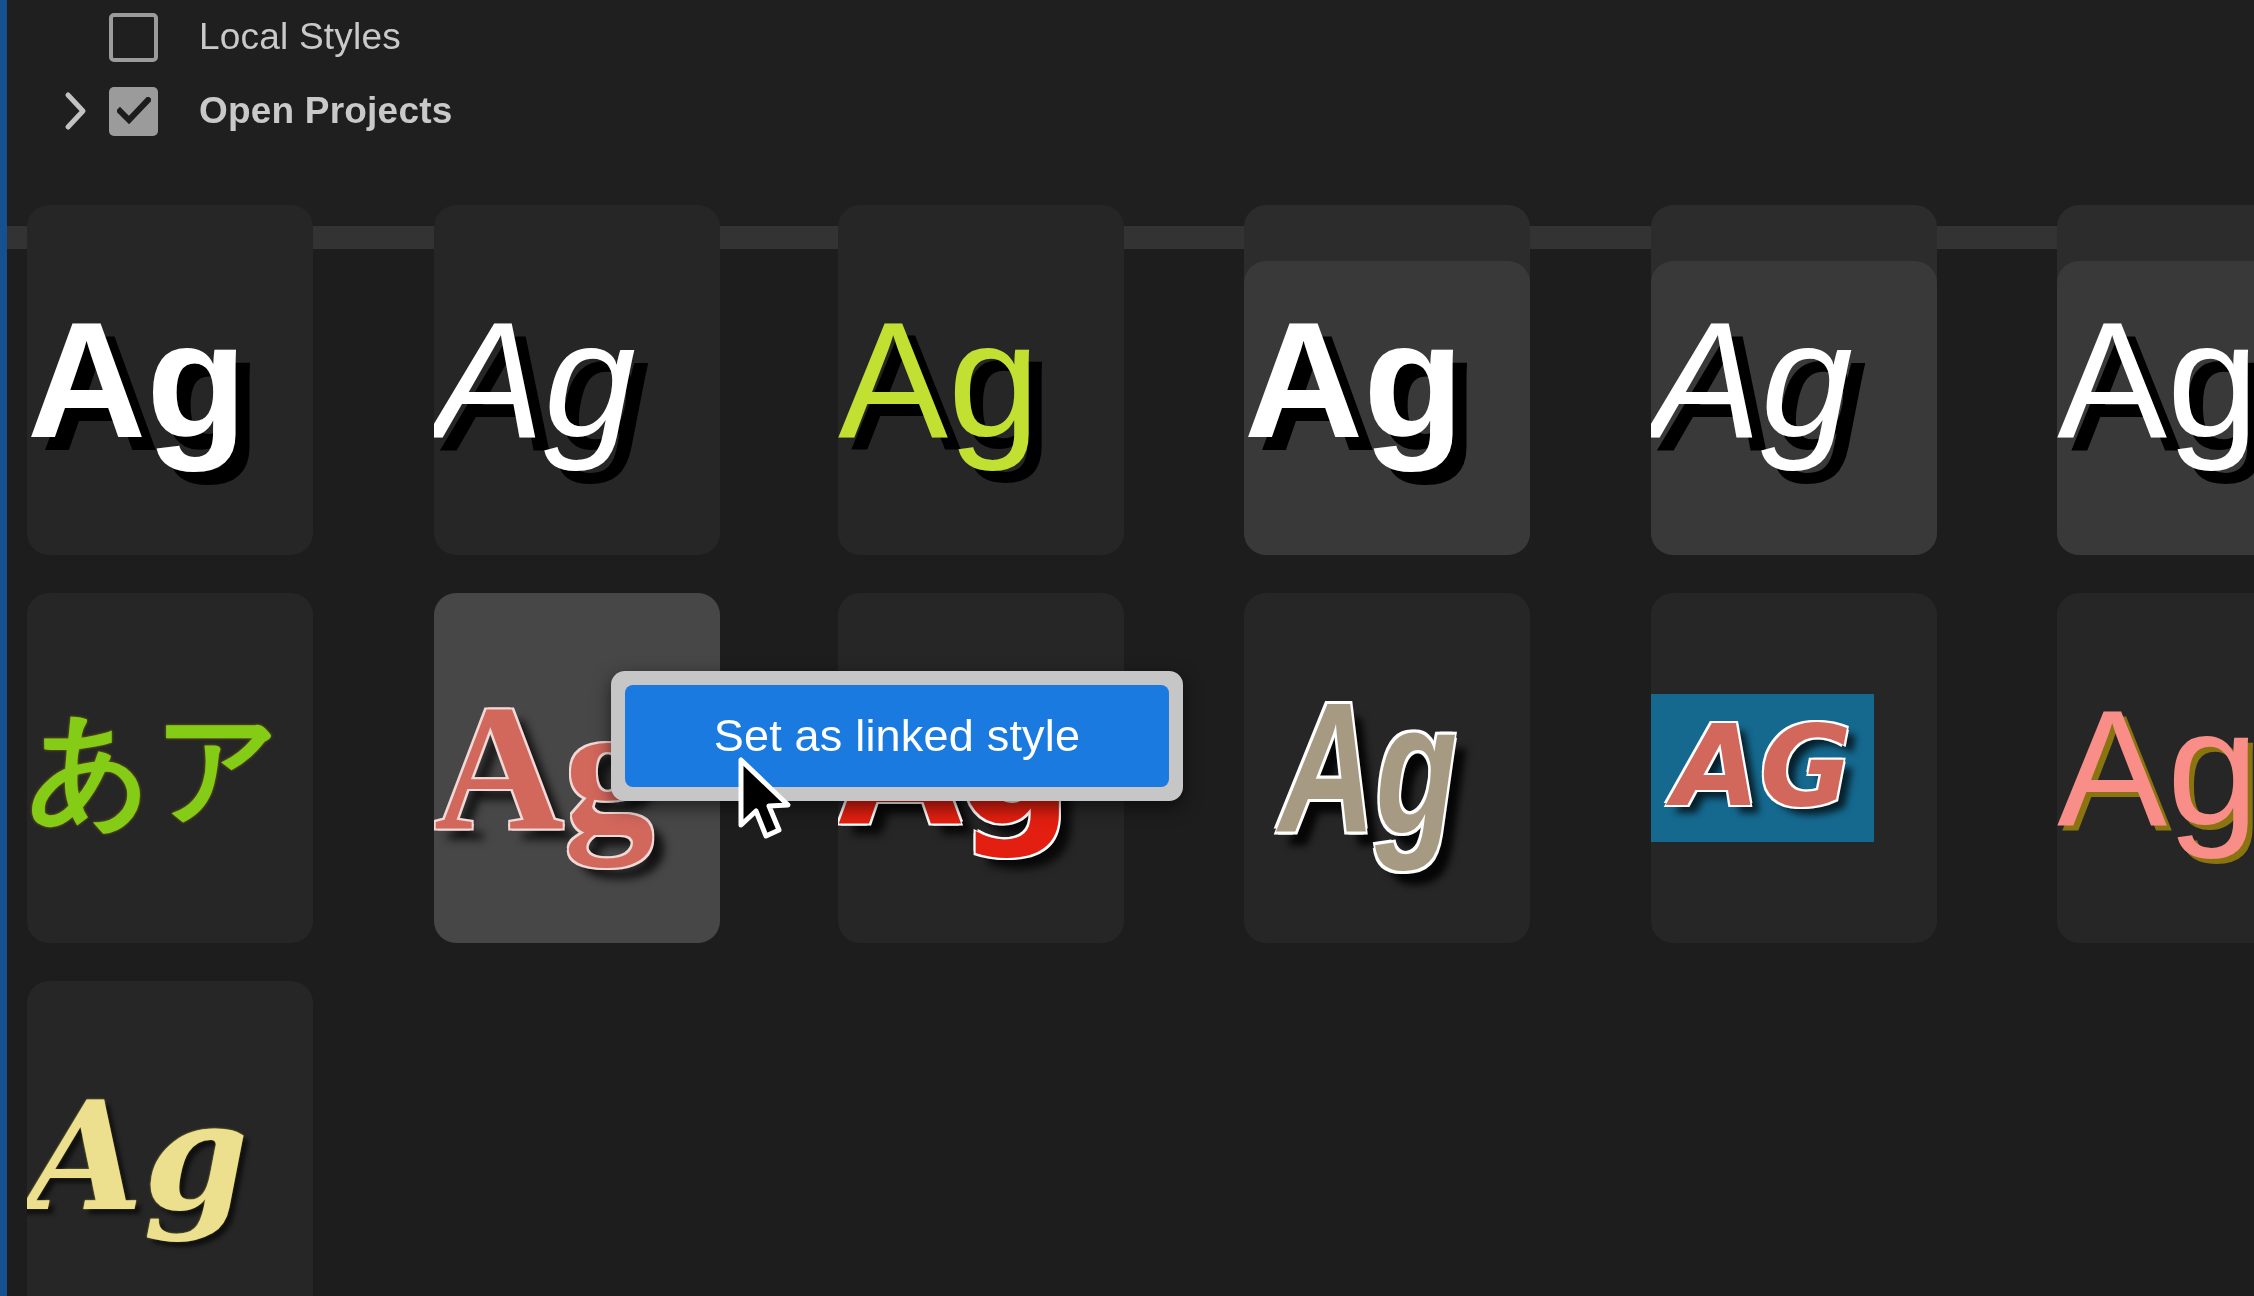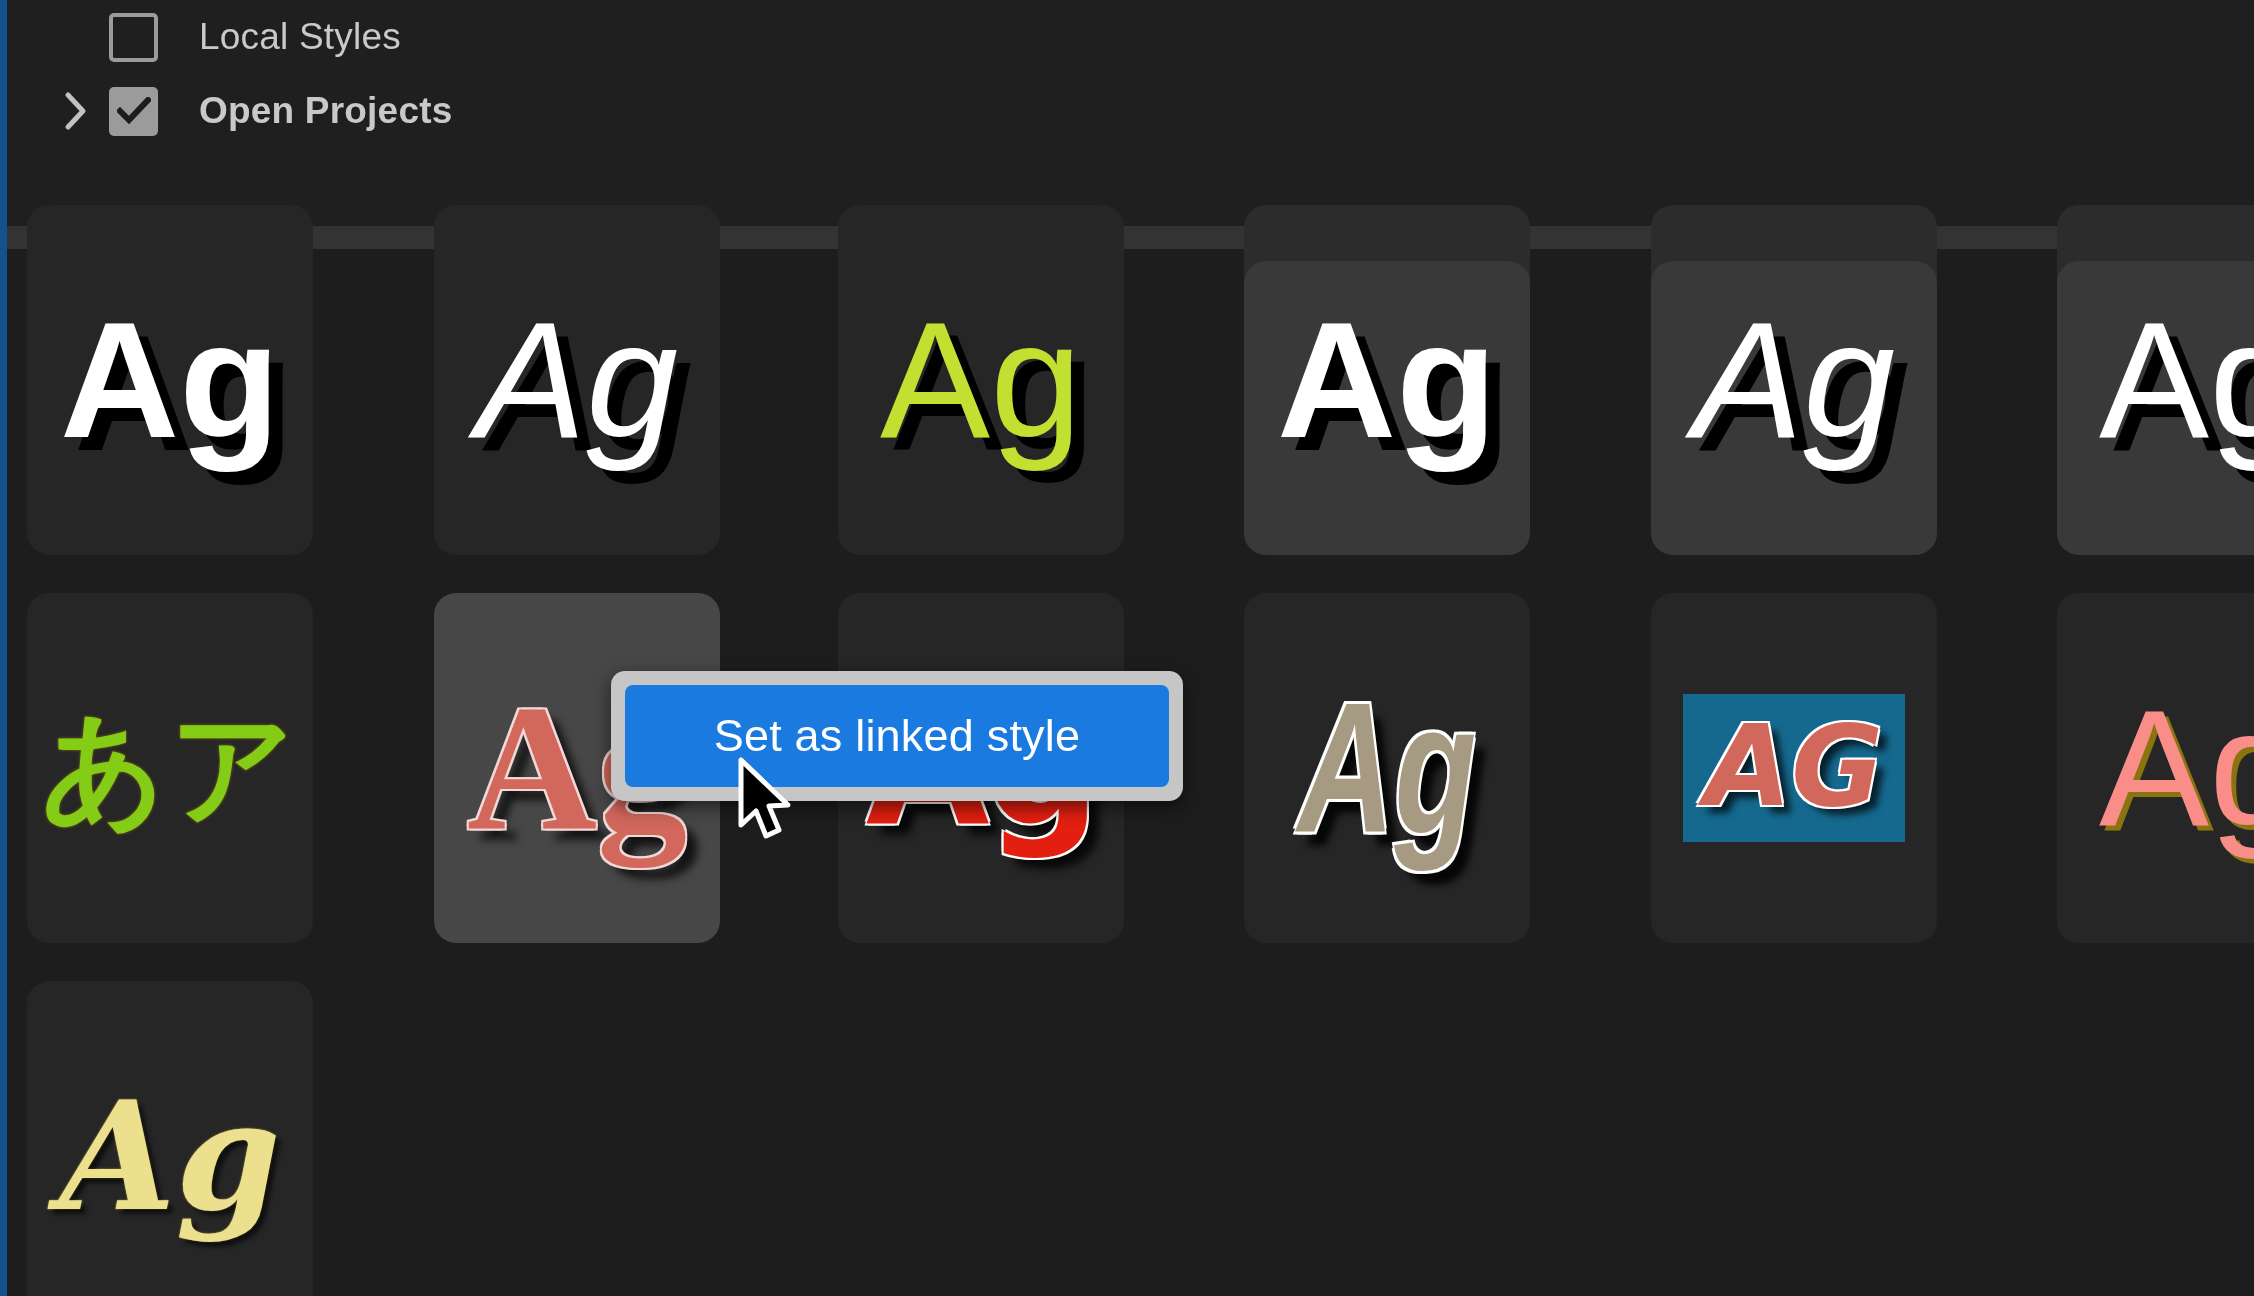--- a/index.html
+++ b/index.html
@@ -103,21 +103,20 @@
 
   .tile {
     position: absolute;
     width: 286px;
     height: 350px;
     border-radius: 22px;
     background: #262626;
     overflow: hidden;
     display: flex;
     align-items: center;
-    justify-content: center;
   }
   .tile.hover-outer { background: #2c2c2c; }
   .tile.selected    { background: #474747; }
 
   
   .tile .inner-plate {
     position: absolute;
     left: 0; top: 56px;
     width: 286px; height: 294px;
     background: #393939;

